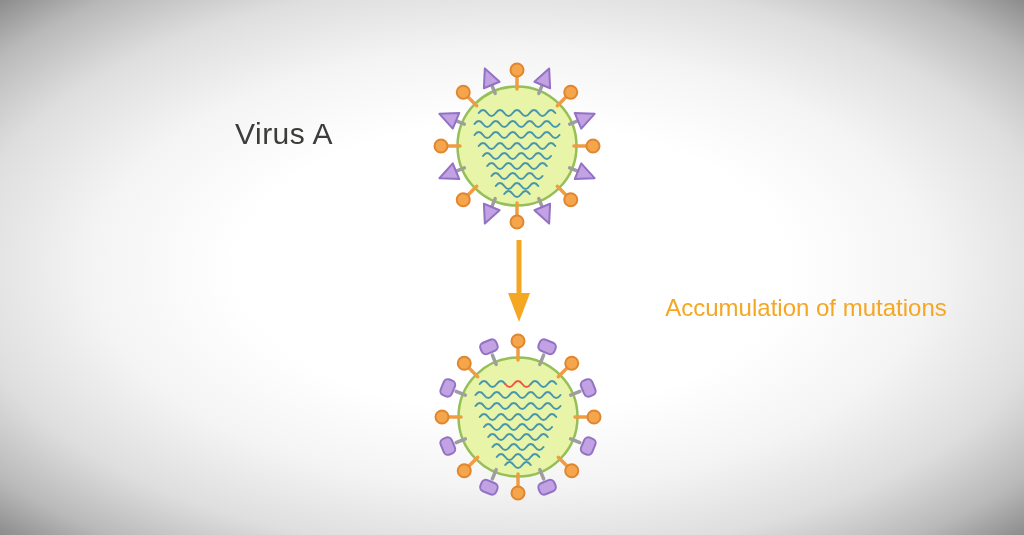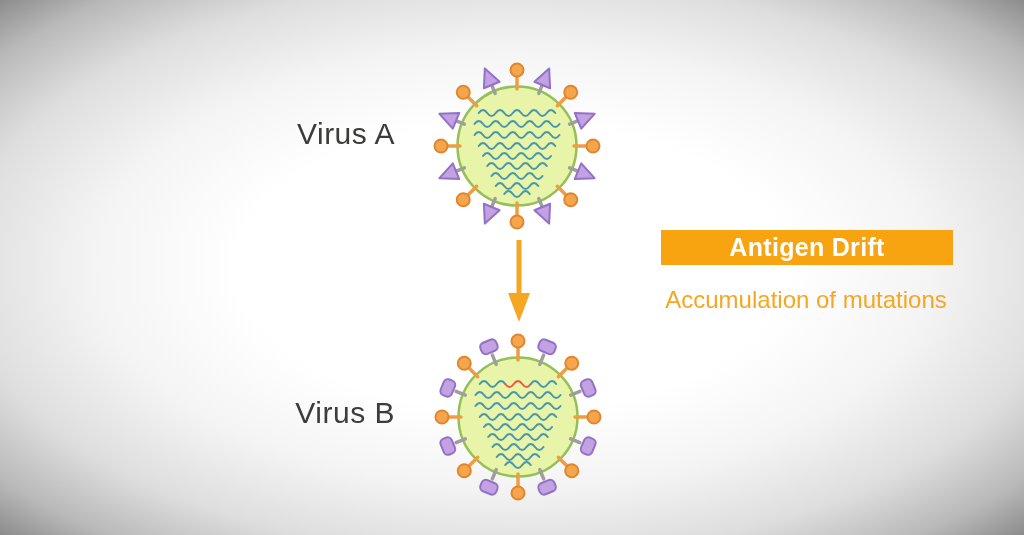--- a/index.html
+++ b/index.html
@@ -7,21 +7,21 @@
     position:relative;
     width:1024px;height:535px;
     overflow:hidden;
     font-family:"Liberation Sans","DejaVu Sans",sans-serif;
     background:radial-gradient(ellipse farthest-corner at 50% 50%,
       #ffffff 0%, #ffffff 38%, #f4f4f4 58%, #dedede 76%, #b9b9b9 90%, #8c8c8c 100%);
   }
   .virus-label{
     position:absolute;
     width:160px;
-    text-align:right;
+    text-align:left;
     font-size:30px;
     color:#3c3c3a;
     letter-spacing:0.5px;
   }
   #label-virus-a{left:235px;top:117px;}
   #label-virus-b{left:235px;top:396px;}
   .virus-svg{position:absolute;width:178px;height:178px;}
   #virus-a-svg{left:428px;top:57px;}
   #virus-b-svg{left:429px;top:328px;}
   #arrow-svg{position:absolute;left:503px;top:236px;width:32px;height:88px;}
@@ -37,21 +37,21 @@
     letter-spacing:0.3px;
   }
   .subtitle{
     position:absolute;
     left:640px;top:284px;
     width:332px;
     text-align:center;
     font-size:24px;
     line-height:31px;
   }
-  .subtitle span{display:block;}
+  .subtitle span{display:block;margin-top:8px;}
 </style>
 </head>
 <body>
 
 <div class="stage">
 
   <div class="virus-label" id="label-virus-a" style="color: rgb(60, 60, 58);">Virus A</div>
 
   <svg class="virus-svg" id="virus-a-svg" viewBox="-89 -89 178 178">
       <circle cx="0" cy="0" r="59.5" fill="#e8f4a7" stroke="#95bf58" stroke-width="2.5"></circle>
@@ -128,27 +128,25 @@
       <path d="M -25.5 30 q 4.25 -6 8.5 0 q 4.25 6 8.5 0 q 4.25 -6 8.5 0 q 4.25 6 8.5 0 q 4.25 -6 8.5 0 q 4.25 6 8.5 0" fill="none" stroke="#4796ab" stroke-width="2" stroke-linecap="round"></path>
       <path d="M -21.25 40 q 4.25 -6 8.5 0 q 4.25 6 8.5 0 q 4.25 -6 8.5 0 q 4.25 6 8.5 0 q 4.25 -6 8.5 0" fill="none" stroke="#4796ab" stroke-width="2" stroke-linecap="round"></path>
       <path d="M -12.75 48 q 4.25 -6 8.5 0 q 4.25 6 8.5 0 q 4.25 -6 8.5 0" fill="none" stroke="#4796ab" stroke-width="2" stroke-linecap="round"></path>
     </svg>
 
   <svg id="arrow-svg" viewBox="0 0 32 88">
     <line x1="16" y1="4" x2="16" y2="60" stroke="#f5a623" stroke-width="5"></line>
     <polygon points="16,86 5,57 27,57" fill="#f5a623"></polygon>
   </svg>
 
-  <div class="banner" style="background: rgb(247, 164, 16);">Antigen Drift</div>
 
   <div class="subtitle" style="color: rgb(245, 166, 35);">
     <span>Accumulation of mutations</span>
   </div>
 
-  <div class="virus-label" id="label-virus-b" style="color: rgb(60, 60, 58);">Virus B</div>
 
   <svg class="virus-svg" id="virus-b-svg" viewBox="-89 -89 178 178">
       <circle cx="0" cy="0" r="59.5" fill="#e8f4a7" stroke="#95bf58" stroke-width="2.5"></circle>
       <g transform="rotate(0)">
         <line x1="0" y1="-57" x2="0" y2="-70" stroke="#f09c42" stroke-width="3.5" stroke-linecap="round"></line>
         <circle cx="0" cy="-76" r="6.5" fill="#f5a64c" stroke="#e0862f" stroke-width="2"></circle>
       </g>
       <g transform="rotate(22.5)">
         <line x1="0" y1="-57" x2="0" y2="-67" stroke="#9e9e9e" stroke-width="3.5" stroke-linecap="round"></line>
         <rect x="-8.5" y="-82" width="17" height="12" rx="4.5" fill="#c2a2e3" stroke="#9272c4" stroke-width="2"></rect>

